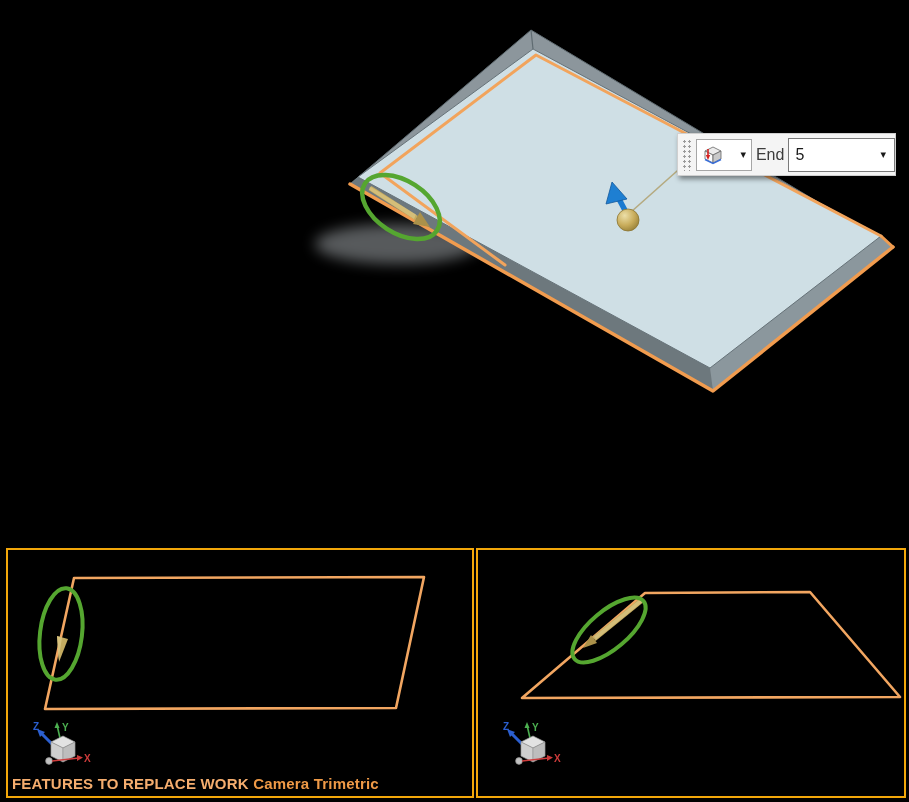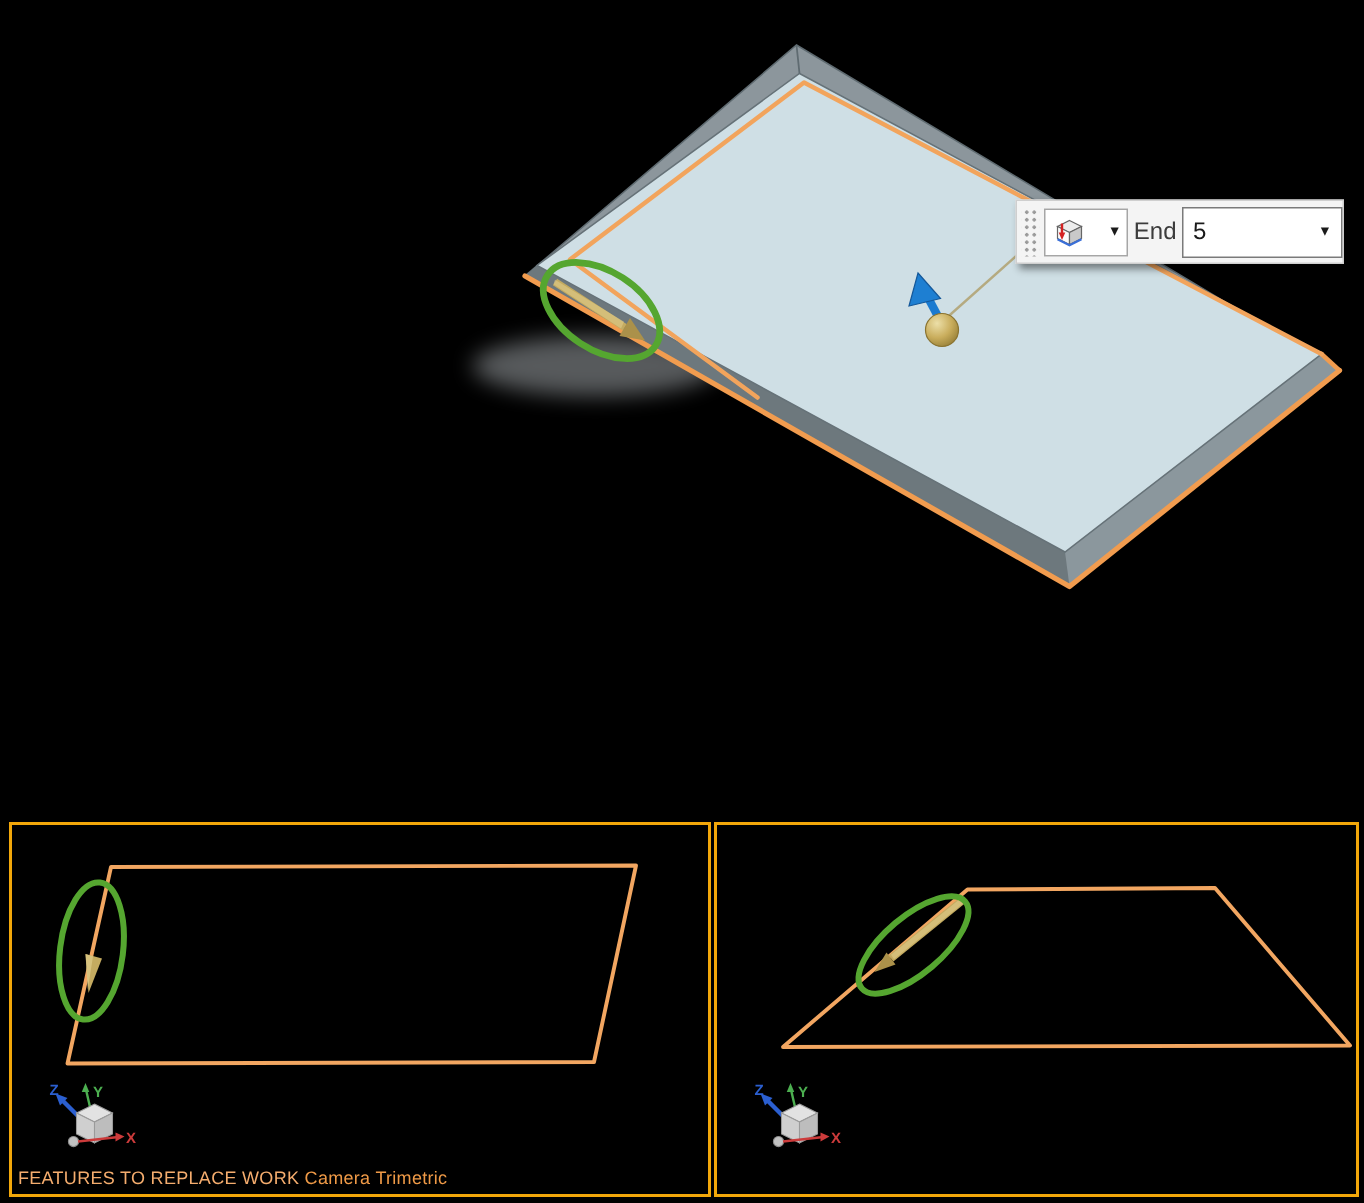--- a/index.html
+++ b/index.html
@@ -29,21 +29,21 @@
     width:110px;height:34px;background:#fff;border:1px solid #7a7a7a;
     display:flex;align-items:center;justify-content:space-between;
     padding:0 8px 0 6px;box-sizing:border-box;cursor:text;
   }
   .dist-value{font-size:16px;color:#1a1a1a;}
 
   
   .panel{position:absolute;border:2px solid #f2a70a;box-sizing:border-box;background:#000;}
   .panel-left{left:6px;top:548px;width:468px;height:250px;}
   .panel-right{left:476px;top:548px;width:430px;height:250px;}
-  .caption{position:absolute;left:4px;bottom:4px;font-size:12px;font-weight:normal;
+  .caption{position:absolute;left:4px;bottom:4px;font-size:15px;font-weight:bold;
            white-space:nowrap;letter-spacing:.2px;}
   .cap-title{color:#f5ad6e;}
   .cap-camera{color:#ef9a47;}
 </style>
 </head>
 <body>
 
 <div class="stage">
 
   <svg class="abs" style="left:0;top:0" width="909" height="802" viewBox="0 0 909 802">

